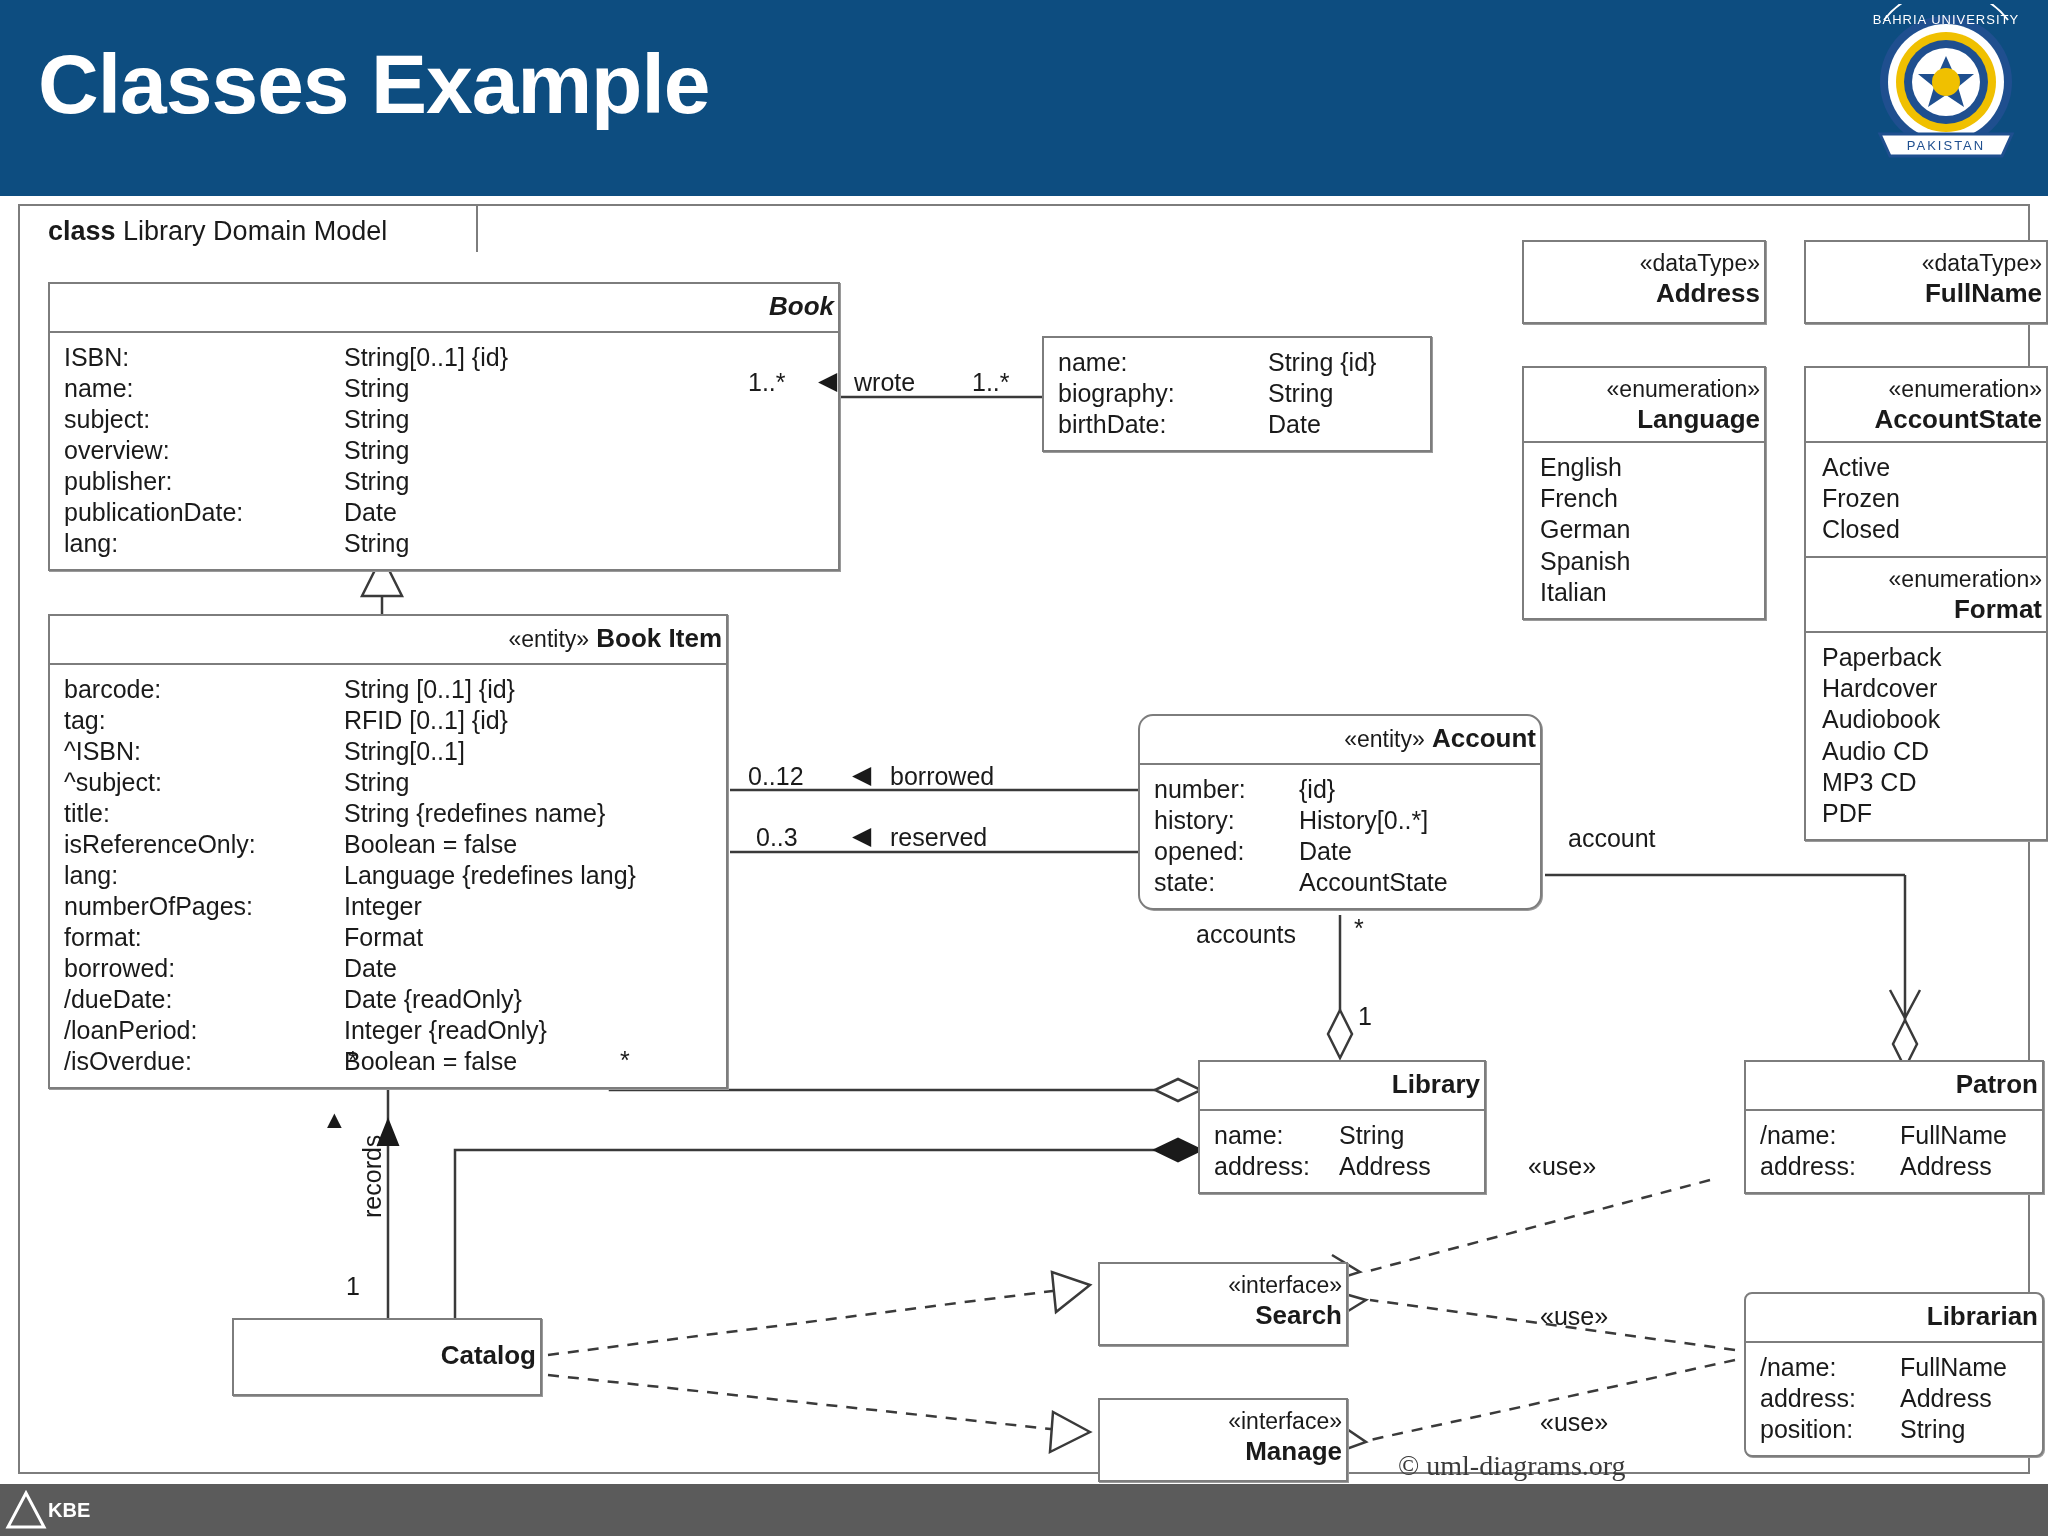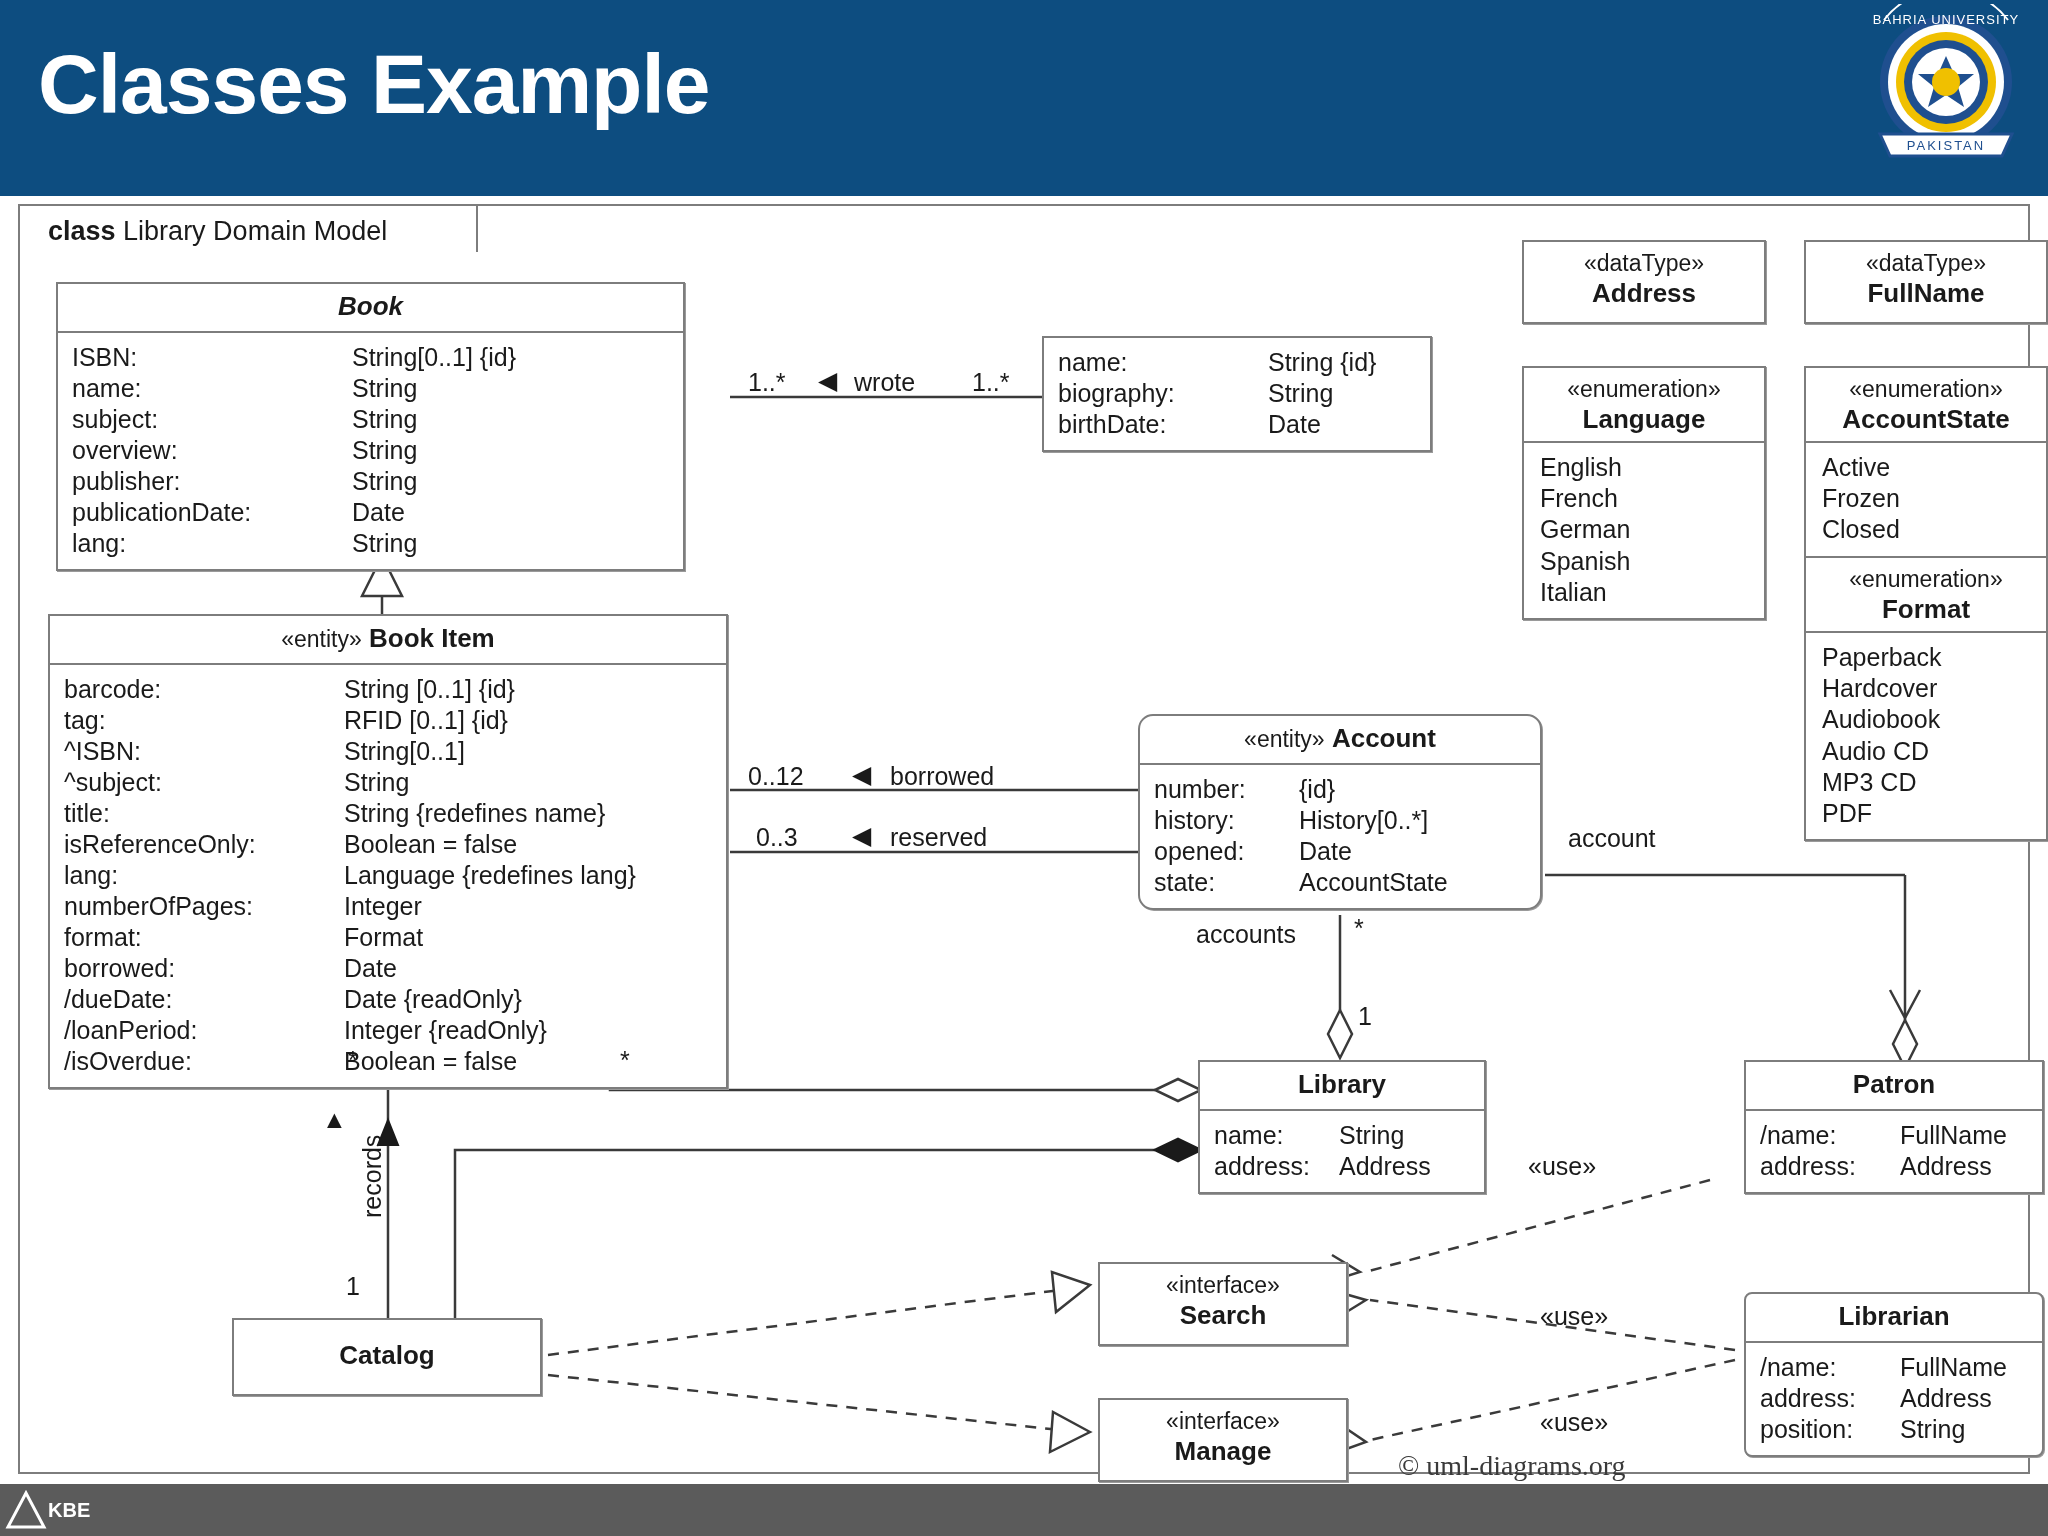--- a/index.html
+++ b/index.html
@@ -48,21 +48,21 @@
   }
   .frame-label b { font-weight:bold; }
 
   
   .cls {
     position:absolute; box-sizing:border-box;
     border:2px solid #7d7d7d; background:#ffffff;
     box-shadow:1px 1px 0 #9a9a9a;
   }
   .cls-hdr {
-    box-sizing:border-box; text-align:center;
+    box-sizing:border-box; text-align:right;
     border-bottom:2px solid #7d7d7d;
     padding:7px 4px 9px 4px;
     font-size:26px; color:#1a1a1a;
   }
   .cls-hdr .stereo { font-size:23px; font-weight:normal; }
   .cls-hdr .nm { font-weight:bold; }
   .cls-hdr.abstract .nm { font-style:italic; font-weight:bold; }
   .cls-body { padding:9px 0 10px 0; }
   .attr {
     display:flex; font-size:25px; color:#1a1a1a; line-height:1.24;
@@ -167,21 +167,21 @@
 
       <polygon points="1090,1285 1052,1272 1056,1312" fill="#ffffff" stroke="#3a3a3a" stroke-width="2.5"></polygon>
       <polygon points="1090,1432 1053,1412 1050,1452" fill="#ffffff" stroke="#3a3a3a" stroke-width="2.5"></polygon>
 
       <polyline points="1332,1255 1360,1272 1331,1281"></polyline>
       <polyline points="1338,1292 1366,1300 1340,1316"></polyline>
       <polyline points="1338,1423 1366,1442 1338,1452"></polyline>
     </g>
   </svg>
 
-  <div class="cls" style="left:48px; top:282px; width:629px;margin-left:8px;">
+  <div class="cls" style="left:48px; top:282px; width:792px;">
     <div class="cls-hdr abstract">
       <span class="nm">Book</span>
     </div>
     <div class="cls-body">
       <div class="attr">
         <span class="k" style="width:280px">ISBN:</span>
         <span class="v">String[0..1] {id}</span>
         </div>
       <div class="attr">
         <span class="k" style="width:280px">name:</span>

